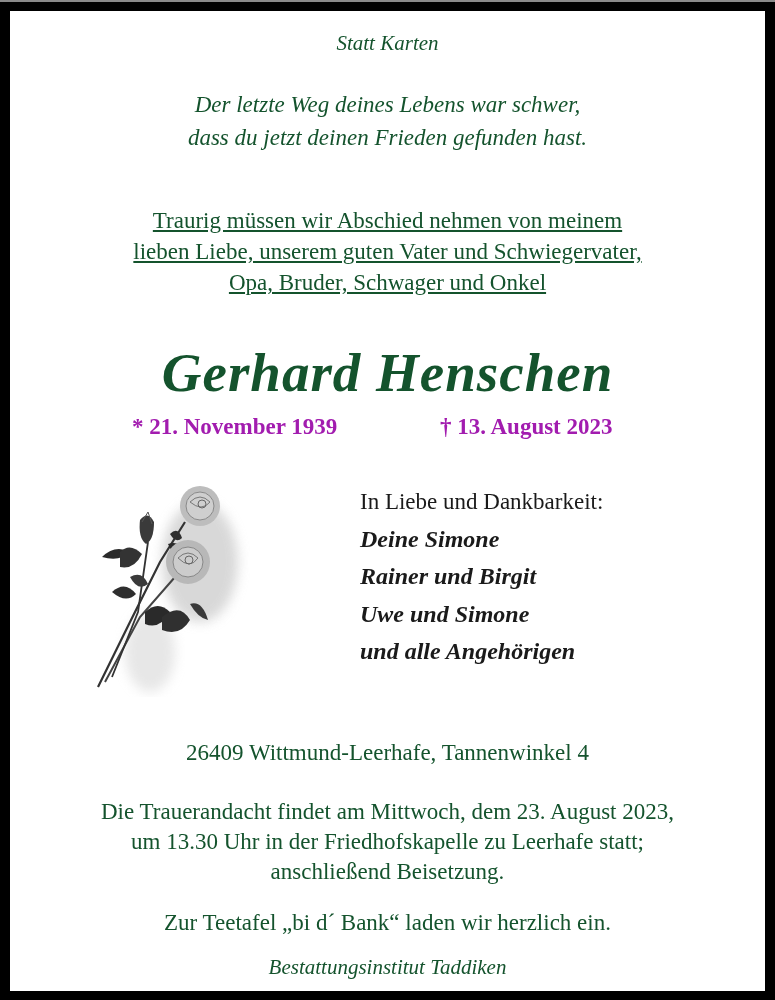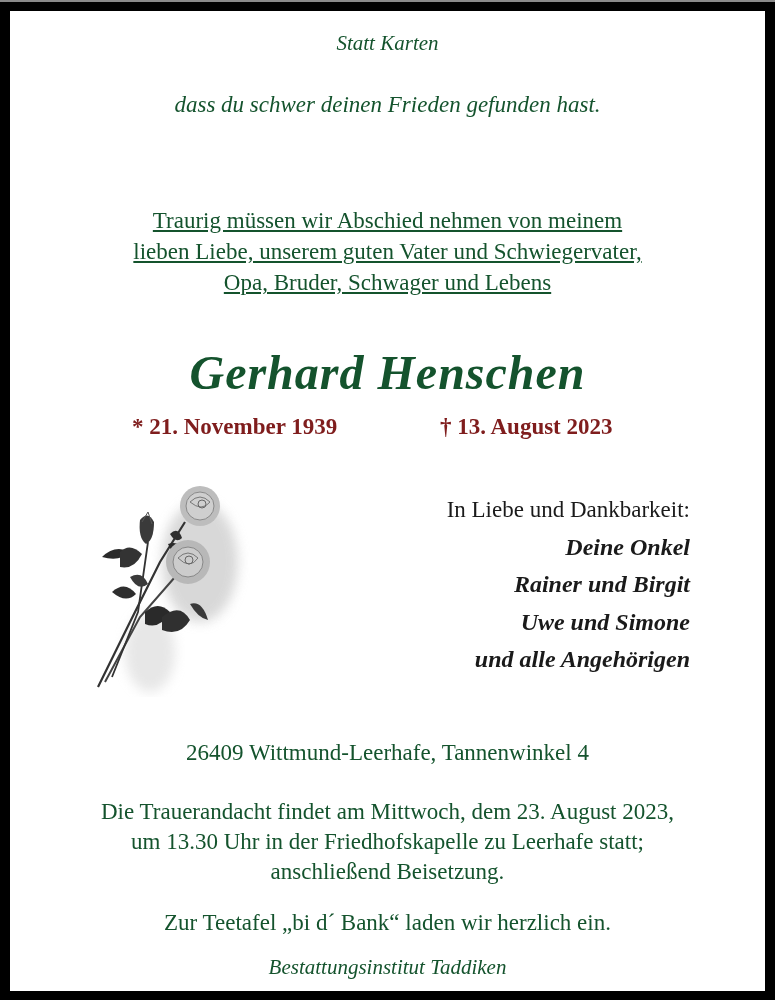--- a/index.html
+++ b/index.html
@@ -11,50 +11,51 @@
     border-right: 10px solid #000; border-bottom: 9px solid #000;
     background: #fff;
   }
   .topline { position: absolute; left: 0; top: 0; width: 775px; height: 2px; background: #8a8a8a; }
   .t { position: absolute; left: 0; width: 775px; text-align: center; color: #14532d;
        font-family: "Liberation Serif", serif; white-space: nowrap; }
   .it { font-style: italic; }
   .heading { top: 31px; font-size: 21px; }
   .poem { top: 88px; font-size: 23px; line-height: 33px; }
   .intro { top: 205px; font-size: 23px; line-height: 31px; text-decoration: underline; }
-  .name { top: 333px; font-size: 48px; font-weight: bold; font-style: italic; letter-spacing: 1px; line-height: 80px; }
-  .dates { position: absolute; top: 414px; font-family: "Liberation Serif", serif; font-weight: bold; font-size: 23px; color: #7f1d1d; white-space: nowrap; }
+  .name { top: 333px; font-size: 55px; font-weight: bold; font-style: italic; letter-spacing: 1px; line-height: 80px; }
+  .dates { position: absolute; top: 414px; font-family: "Liberation Serif", serif; font-weight: bold; font-size: 23px; color: #a21caf; white-space: nowrap; }
   .birth { left: 132px; }
   .death { left: 440px; }
-  .mourners { position: absolute; left: 360px; width: 330px; top: 483px; text-align: right;
-              font-family: "Liberation Serif", serif; color: #1a1a1a; font-size: 23px; line-height: 37.5px; white-space: nowrap; margin-top: 8px; }
+  .mourners { position: absolute; left: 360px; width: 330px; top: 483px; text-align: left;
+              font-family: "Liberation Serif", serif; color: #1a1a1a; font-size: 23px; line-height: 37.5px; white-space: nowrap; }
   .mourners .lead { font-style: normal; font-weight: normal; }
   .mourners .m { font-style: italic; font-weight: bold; font-size: 24px; }
   .rose { position: absolute; left: 90px; top: 482px; width: 160px; height: 215px; }
   .addr { top: 740px; font-size: 23px; }
   .service { top: 797px; font-size: 23px; line-height: 30px; }
   .tea { top: 910px; font-size: 23px; }
   .undertaker { top: 955px; font-size: 21px; font-style: italic; }
 </style>
 </head>
 <body>
 
 <div class="frame"></div>
 <div class="topline"></div>
 
 <div class="t it heading">Statt Karten</div>
 
 <div class="t it poem">
-  <div>dass du schwer deinen Frieden gefunden hast.</div>
+  <div>Der letzte Weg deines Lebens war schwer,</div>
+  <div>dass du jetzt deinen Frieden gefunden hast.</div>
 </div>
 
 <div class="t intro">
   <div>Traurig müssen wir Abschied nehmen von meinem</div>
   <div>lieben Liebe, unserem guten Vater und Schwiegervater,</div>
-  <div>Opa, Bruder, Schwager und Lebens</div>
+  <div>Opa, Bruder, Schwager und Onkel</div>
 </div>
 
 <div class="t name">Gerhard Henschen</div>
 
 <div class="dates birth">* 21. November 1939</div>
 <div class="dates death">† 13. August 2023</div>
 
 <svg class="rose" viewBox="0 0 160 215" xmlns="http://www.w3.org/2000/svg">
   <defs>
     <filter id="blur" x="-20%" y="-20%" width="140%" height="140%">
@@ -89,21 +90,21 @@
   <circle cx="98" cy="80" r="22" fill="#b8b8b8"></circle>
   <circle cx="98" cy="80" r="15" fill="#cccccc" stroke="#888" stroke-width="1"></circle>
   <path d="M88 76 Q98 66 108 76 Q100 88 88 76 Z" fill="none" stroke="#777" stroke-width="1"></path>
   <circle cx="99" cy="78" r="4" fill="none" stroke="#666" stroke-width="1"></circle>
 
   <path d="M80 52 Q88 44 92 56 Q86 62 80 52 Z" fill="#2f2f2f"></path>
 </svg>
 
 <div class="mourners">
   <div class="lead">In Liebe und Dankbarkeit:</div>
-  <div class="m">Deine Onkel</div>
+  <div class="m">Deine Simone</div>
   <div class="m">Rainer und Birgit</div>
   <div class="m">Uwe und Simone</div>
   <div class="m">und alle Angehörigen</div>
 </div>
 
 <div class="t addr">26409 Wittmund-Leerhafe, Tannenwinkel 4</div>
 
 <div class="t service">
   <div>Die Trauerandacht findet am Mittwoch, dem 23. August 2023,</div>
   <div>um 13.30 Uhr in der Friedhofskapelle zu Leerhafe statt;</div>

